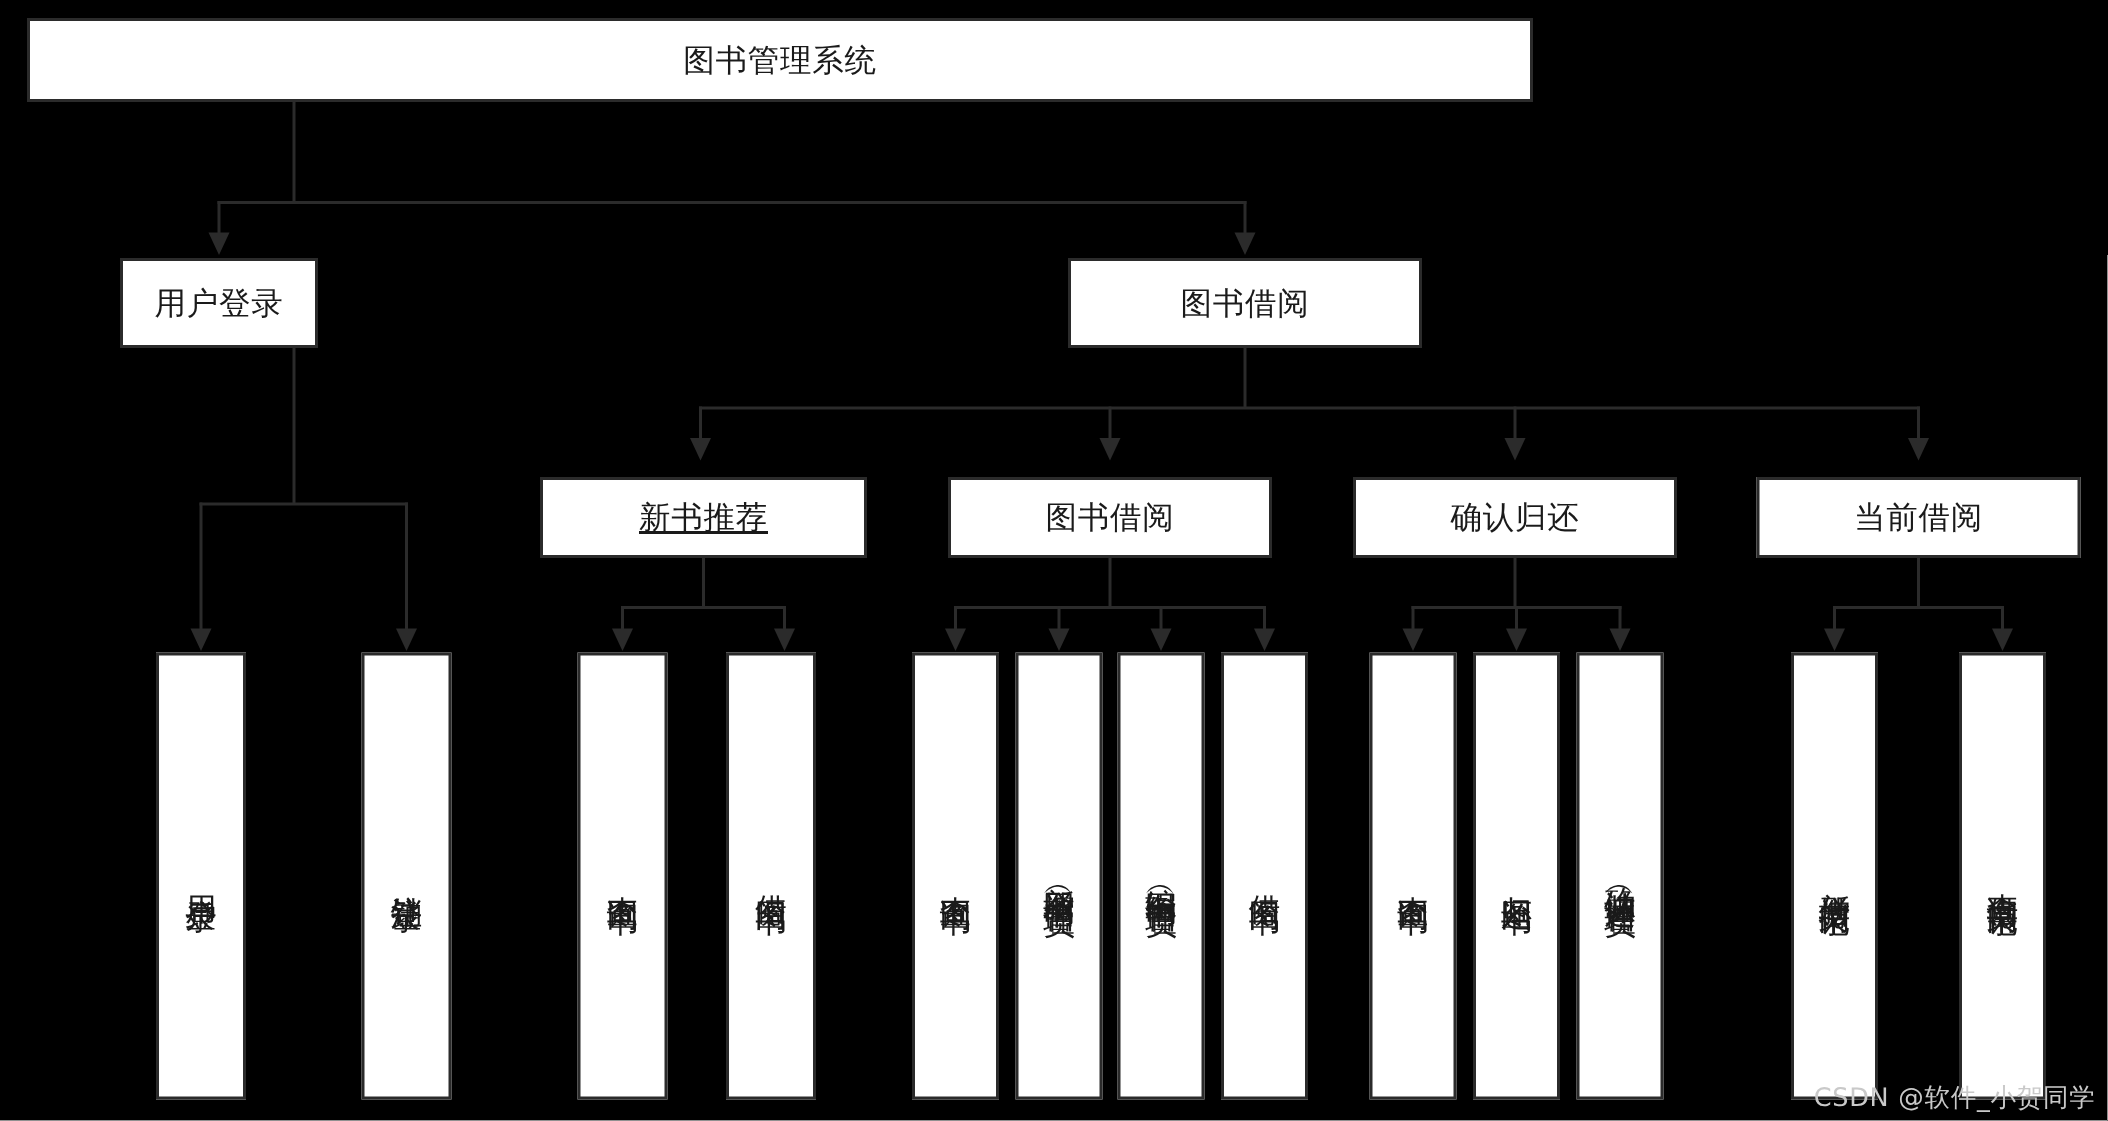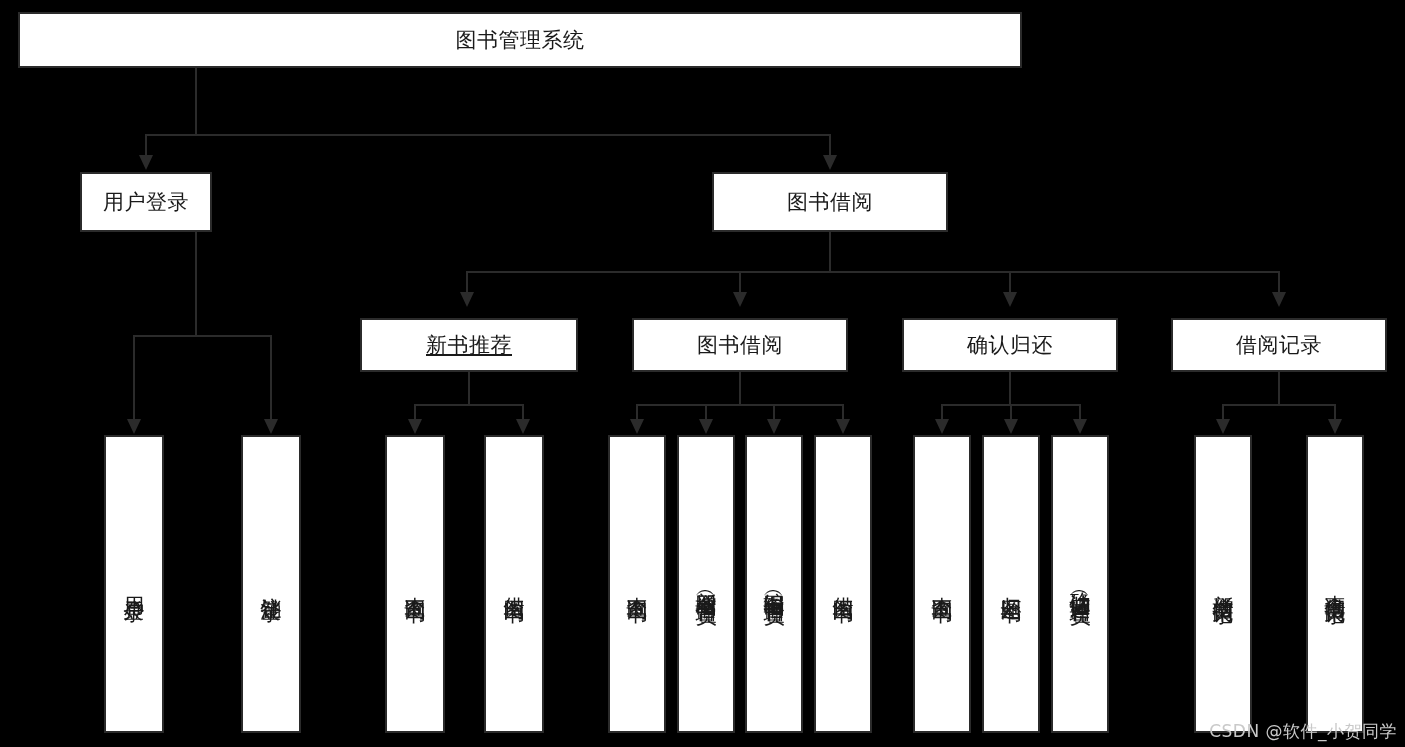--- a/index.html
+++ b/index.html
@@ -118,21 +118,21 @@
   <div class="node h" style="left:360px; top:318px; width:218px; height:54px;text-decoration:underline;">
     <span class="node-label">新书推荐</span>
   </div>
   <div class="node h" style="left:632px; top:318px; width:216px; height:54px;">
     <span class="node-label">图书借阅</span>
   </div>
   <div class="node h" style="left:902px; top:318px; width:216px; height:54px;">
     <span class="node-label">确认归还</span>
   </div>
   <div class="node h" style="left:1171px; top:318px; width:216px; height:54px;">
-    <span class="node-label">借阅记录</span>
+    <span class="node-label">当前借阅</span>
   </div>
 
   <div class="edge vline" style="left:468px; top:372px; width:2px; height:33px;"></div>
   <div class="edge hline" style="left:414px; top:404px; width:110px; height:2px;"></div>
   <div class="edge vline" style="left:414px; top:404px; width:2px; height:16px;"></div>
   <div class="arrow" style="left:408px; top:419px;"></div>
   <div class="edge vline" style="left:522px; top:404px; width:2px; height:16px;"></div>
   <div class="arrow" style="left:516px; top:419px;"></div>
 
   <div class="edge vline" style="left:739px; top:372px; width:2px; height:33px;"></div>

